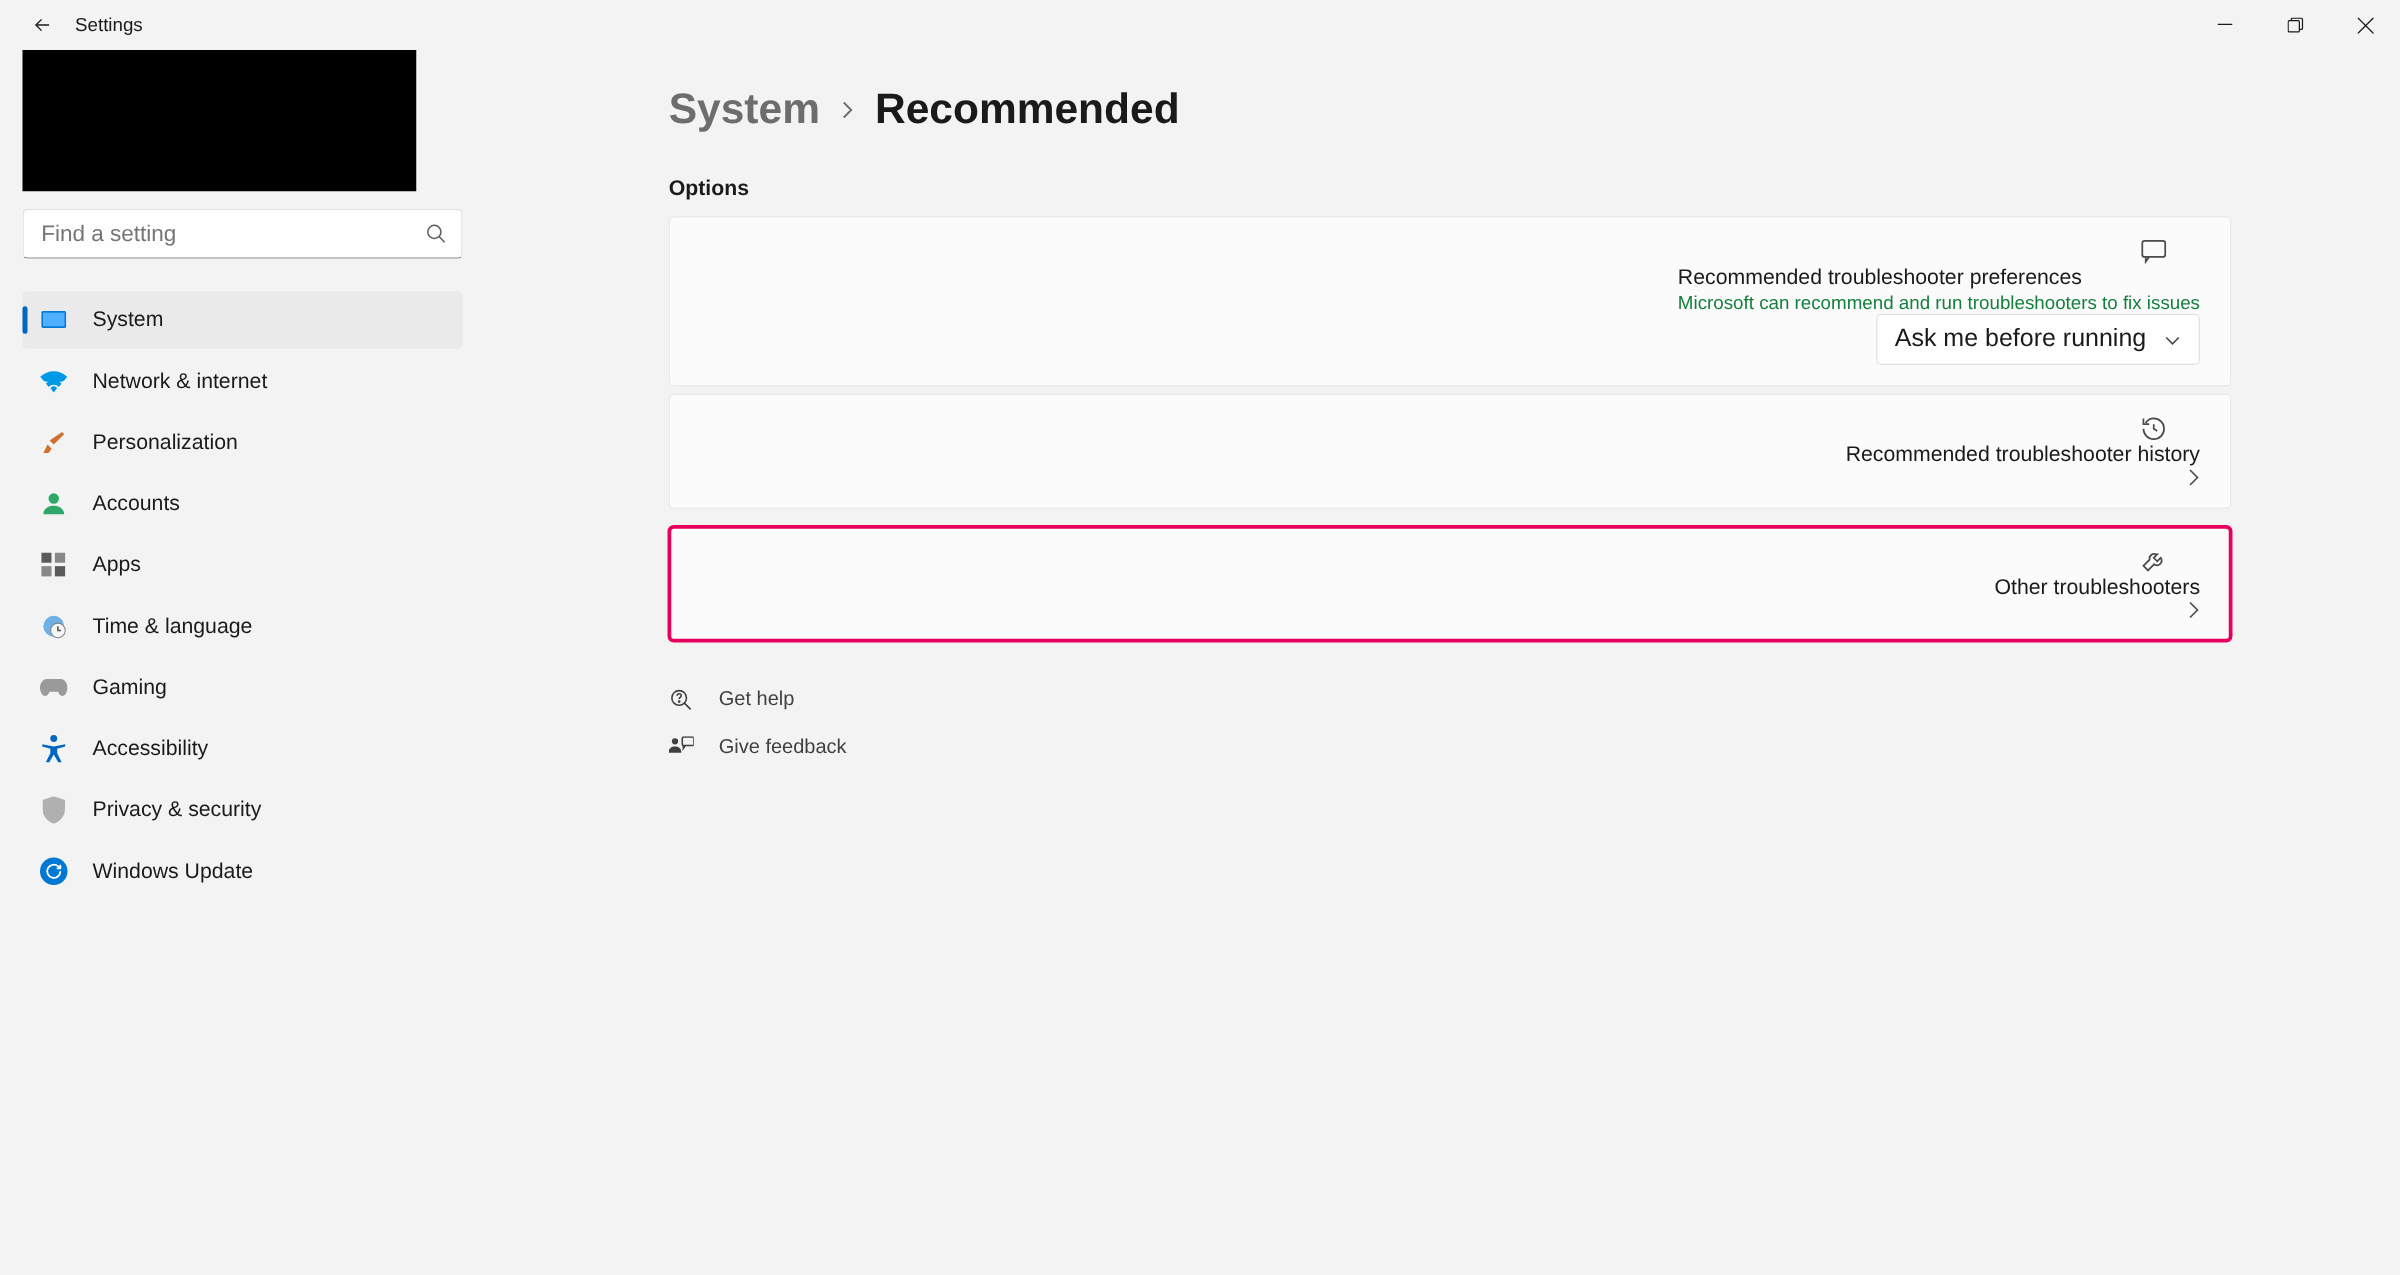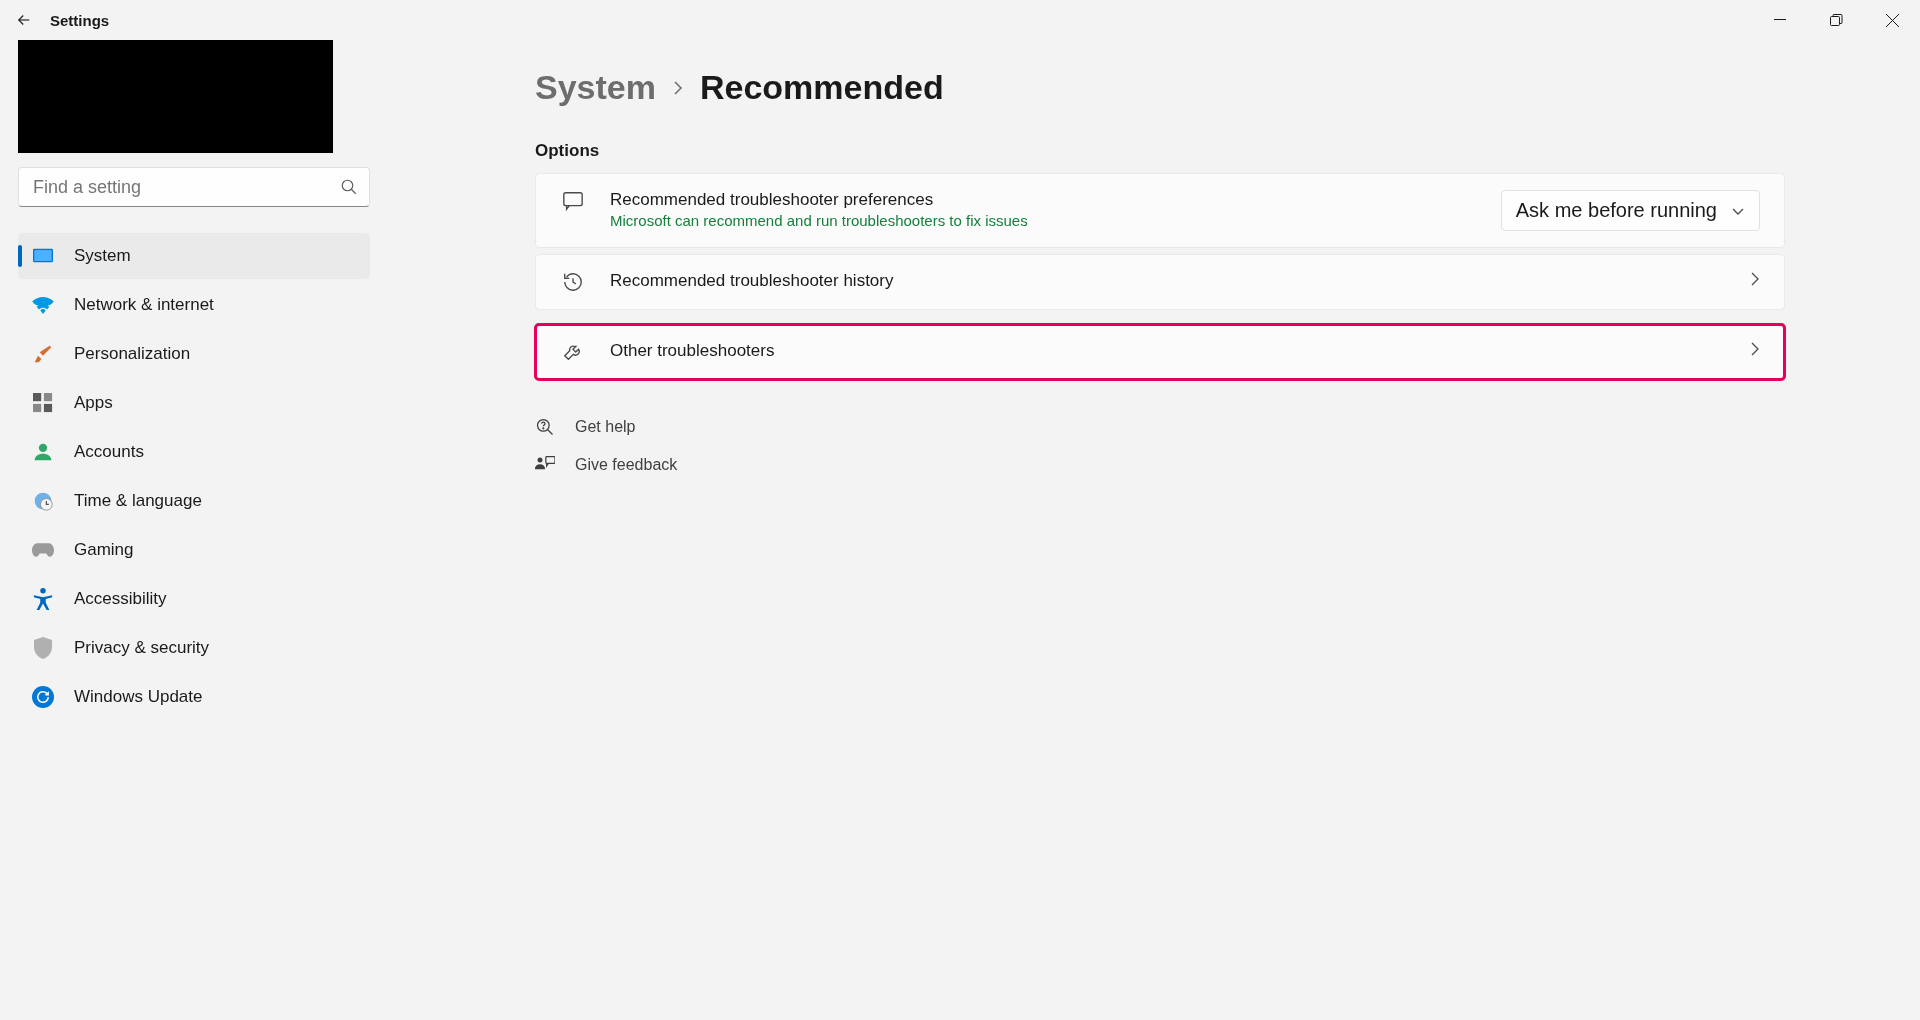--- a/index.html
+++ b/index.html
@@ -1,19 +1,19 @@
 <!DOCTYPE html>
 <html><head>
 <meta charset="utf-8">
 <style>
   * { margin: 0; padding: 0; box-sizing: border-box; font-family: "Segoe UI", sans-serif; }
   body { background: #f3f3f3; width: 1920px; height: 1020px; overflow: hidden; color: #1a1a1a; }
 
   
-  .titlebar { height: 40px; display: flex; align-items: center; padding-left: 4px; font-weight: bold; }
+  .titlebar { height: 40px; display: flex; align-items: center; padding-left: 14px; }
   .back-btn { width: 40px; height: 40px; display: flex; align-items: center; justify-content: center; cursor: pointer; }
   .titlebar-title { font-size: 15px; margin-left: 6px; }
   .window-controls { margin-left: auto; display: flex; }
   .win-ctrl { width: 56px; height: 40px; display: flex; align-items: center; justify-content: center; cursor: pointer; }
 
   
   .app { display: flex; height: calc(1020px - 40px); }
   .sidebar { width: 370px; padding: 0 12px 0 18px; flex-shrink: 0; }
   .main { flex: 1; padding: 28px 60px 0 165px; }
 
@@ -48,21 +48,21 @@
 
   
   .crumb { display: flex; align-items: center; gap: 16px; font-size: 34px; font-weight: 600; }
   .crumb-parent { color: #6d6d6d; cursor: pointer; }
   .crumb-sep { color: #6d6d6d; font-size: 20px; }
   .crumb-current { color: #1a1a1a; }
 
   .section-label { font-size: 17px; font-weight: 600; margin-top: 34px; margin-bottom: 12px;}
 
   
-  .card { background: #fbfbfb; border: 1px solid #e9e9e9; border-radius: 4px; width: 1250px; display: flex; align-items: flex-start; padding: 16px 24px; margin-bottom: 4px;}
+  .card { background: #fbfbfb; border: 1px solid #e9e9e9; border-radius: 4px; width: 1250px; display: flex; align-items: flex-end; padding: 16px 24px; margin-bottom: 4px; flex-direction: column;}
   .card-icon { width: 26px; display:flex; align-items:center; justify-content:center; margin-right: 24px; color:#4a4a4a;}
   .card-body { flex:1; }
   .card-title { font-size: 17px; }
   .card-sub { font-size: 15px; color:#15803d; margin-top:2px;}
   .card-arrow { color:#4a4a4a; }
   .dropdown { background: #fefefe; border:1px solid #e1e1e1; border-radius:4px; padding: 8px 14px; display:flex; align-items:center; gap:14px; font-size:20px; cursor:pointer;}
   .card.gap { margin-top: 6px;}
   .card.highlight { outline: 3px solid #e6005c; outline-offset: -2px; margin-top: 14px;}
   
   .helpers { margin-top: 28px; }
@@ -138,38 +138,38 @@
       </div>
       <div class="nav-item nav-gap">
         <span class="nav-icon ic-pers">
           <svg width="20" height="20" viewBox="0 0 24 24" fill="#d07030">
               <path d="M20 2l2 2-10 10-4-4zM6 14l4 4-3 4-5 0z"></path>
             </svg>
         </span>
         <span>Personalization</span>
       </div>
       <div class="nav-item nav-gap">
+        <span class="nav-icon ic-acc">
+          <svg width="20" height="20" viewBox="0 0 24 24" fill="#2ea868">
+              <circle cx="12" cy="7" r="5"></circle>
+              <path d="M2 22c0-5 4.5-8 10-8s10 3 10 8z"></path>
+            </svg>
+        </span>
+        <span>Accounts</span>
+      </div>
+      <div class="nav-item nav-gap">
         <span class="nav-icon ic-apps">
           <svg width="20" height="20" viewBox="0 0 22 22">
               <rect width="9" height="9" fill="#5a5a5a"></rect>
               <rect x="12" width="9" height="9" fill="#888"></rect>
               <rect y="12" width="9" height="9" fill="#888"></rect>
               <rect x="12" y="12" width="9" height="9" fill="#5a5a5a"></rect>
             </svg>
         </span>
         <span>Apps</span>
-      </div>
-      <div class="nav-item nav-gap">
-        <span class="nav-icon ic-acc">
-          <svg width="20" height="20" viewBox="0 0 24 24" fill="#2ea868">
-              <circle cx="12" cy="7" r="5"></circle>
-              <path d="M2 22c0-5 4.5-8 10-8s10 3 10 8z"></path>
-            </svg>
-        </span>
-        <span>Accounts</span>
       </div>
       <div class="nav-item nav-gap">
         <span class="nav-icon ic-time">
           <svg width="20" height="20" viewBox="0 0 24 24">
               <circle cx="12" cy="12" r="10" fill="#6fb0e6"></circle>
               <circle cx="16" cy="16" r="7" fill="#f5f5f5" stroke="#888"></circle>
               <path d="M16 12v4h3" stroke="#555" fill="none" stroke-width="1.5"></path>
             </svg>
         </span>
         <span>Time &amp; language</span>

